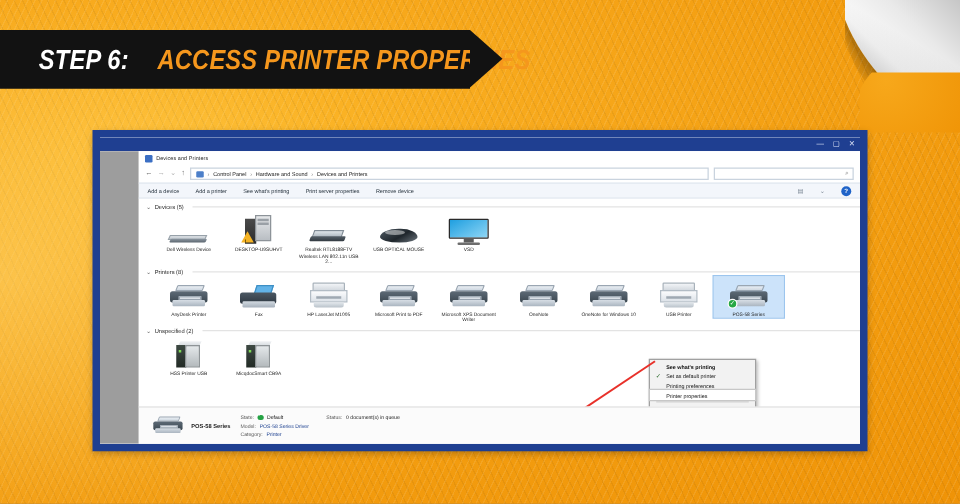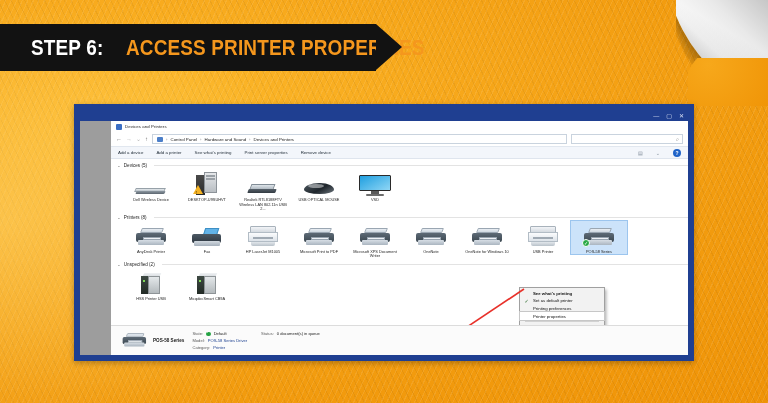--- a/index.html
+++ b/index.html
@@ -60,20 +60,21 @@
     position:absolute; left:376px; top:24px;
     width:0; height:0;
     border-top:23.5px solid transparent;
     border-bottom:23.5px solid transparent;
     border-left:26px solid #121212;
   }
   #banner-inner {
     display:flex; align-items:baseline; gap:11px;
     padding-left:31px;
     letter-spacing:.2px;
+    font-style:italic;
   }
   .step-word {
     color:#ffffff; font-size:22px; font-weight:bold;
     font-family:"Liberation Sans", sans-serif;
     transform: scaleX(.86); transform-origin:left center;
     white-space:nowrap;
   }
   .step-title {
     color:#f5971d; font-size:22px; font-weight:bold;
     font-family:"Liberation Sans", sans-serif;

